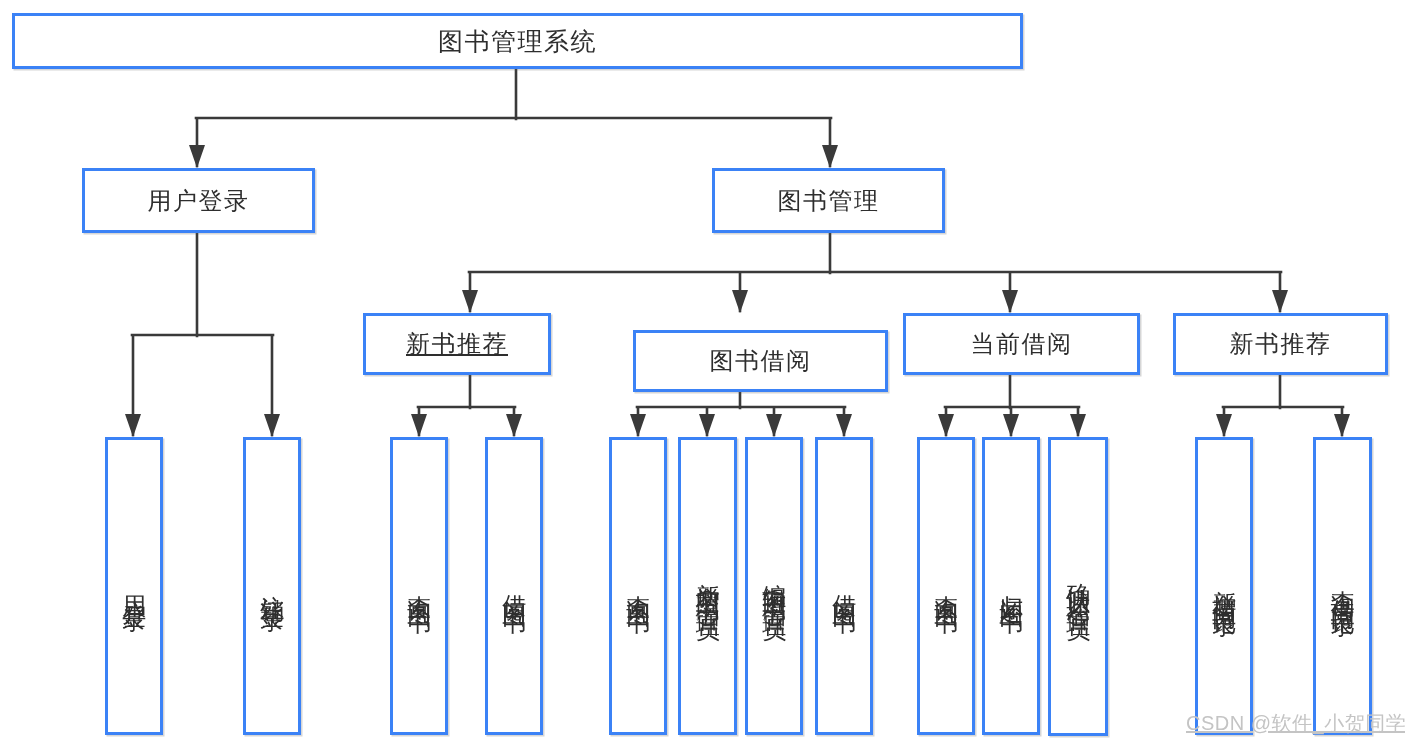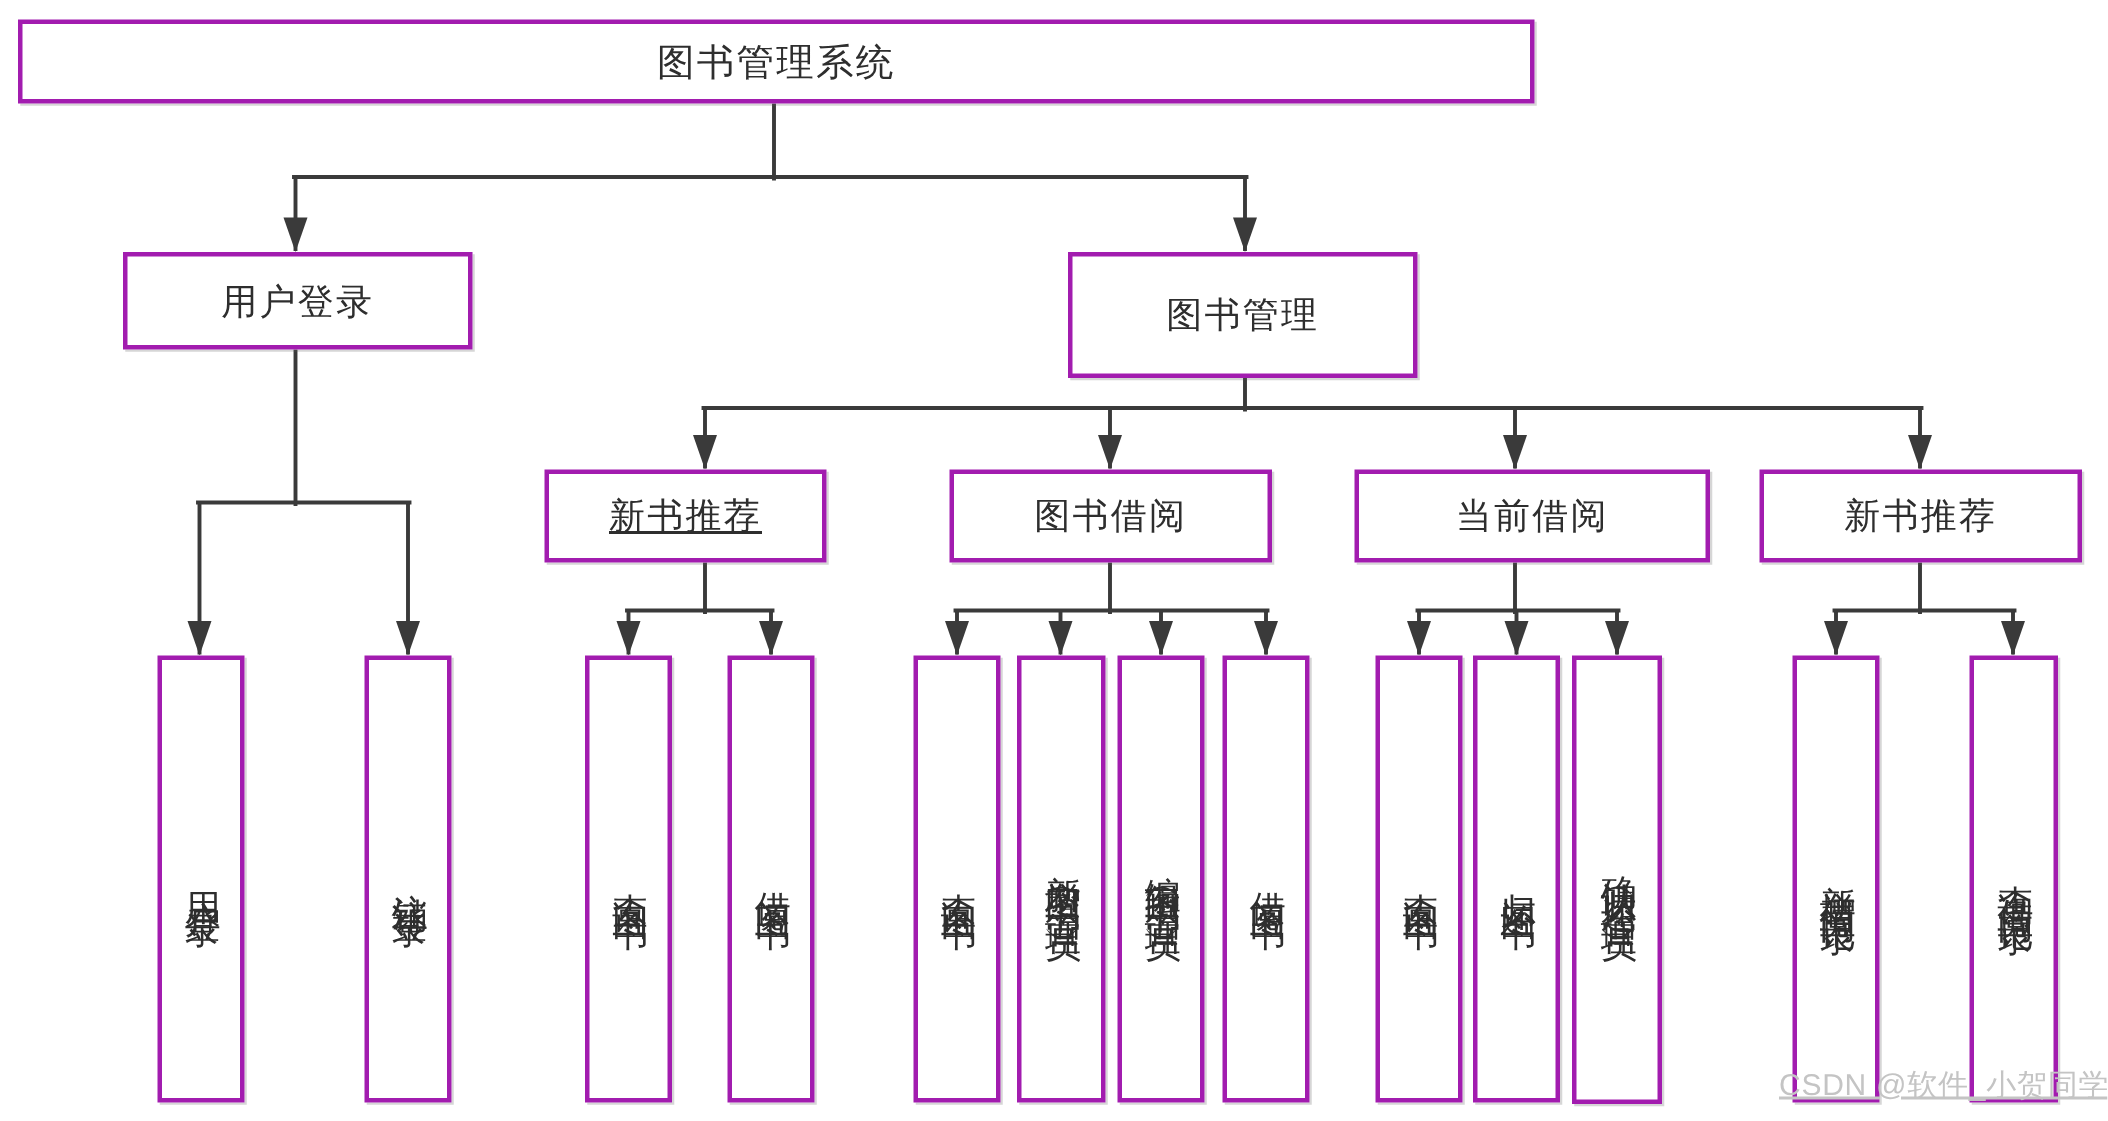--- a/index.html
+++ b/index.html
@@ -17,21 +17,21 @@
   }
   .connectors {
     position: absolute;
     left: 0; top: 0;
     width: 1405px;
     height: 747px;
     pointer-events: none;
   }
   .node {
     position: absolute;
-    border: 3px solid #a21caf;
+    border: 3px solid #3b82f6;
     background: #ffffff;
     color: #2e2e2e;
     display: flex;
     align-items: center;
     justify-content: center;
     font-size: 24px;
     letter-spacing: 1.5px;
     box-shadow: 1.5px 1.5px 0 rgba(90,90,90,0.25);
     z-index: 2;
   }
@@ -88,24 +88,24 @@
       <polygon points="1003,414 1019,414 1011,437"></polygon>
       <polygon points="1070,414 1086,414 1078,437"></polygon>
       <polygon points="1216,414 1232,414 1224,437"></polygon>
       <polygon points="1334,414 1350,414 1342,437"></polygon>
     </g>
   </svg>
 
   <div class="node" style="left:12px; top:13px; width:1011px; height:56px; font-size:25px;">图书管理系统</div>
 
   <div class="node" style="left:82px; top:168px; width:233px; height:65px;">用户登录</div>
-  <div class="node" style="left:712px; top:168px; width:233px; height:84px;">图书管理</div>
+  <div class="node" style="left:712px; top:168px; width:233px; height:65px;">图书管理</div>
 
   <div class="node" style="left:363px; top:313px; width:188px; height:62px;text-decoration:underline;">新书推荐</div>
-  <div class="node" style="left:633px; top:313px; width:215px; height:62px;">图书借阅</div>
+  <div class="node" style="left:633px; top:330px; width:255px; height:62px;">图书借阅</div>
   <div class="node" style="left:903px; top:313px; width:237px; height:62px;">当前借阅</div>
   <div class="node" style="left:1173px; top:313px; width:215px; height:62px;">新书推荐</div>
 
   <div class="node vert" style="left:105px; top:437px; width:58px; height:298px;">用户登录</div>
   <div class="node vert" style="left:243px; top:437px; width:58px; height:298px;">注销登录</div>
 
   <div class="node vert" style="left:390px; top:437px; width:58px; height:298px;">查询图书</div>
   <div class="node vert" style="left:485px; top:437px; width:58px; height:298px;">借阅图书</div>
 
   <div class="node vert" style="left:609px; top:437px; width:58px; height:298px;">查询图书</div>

